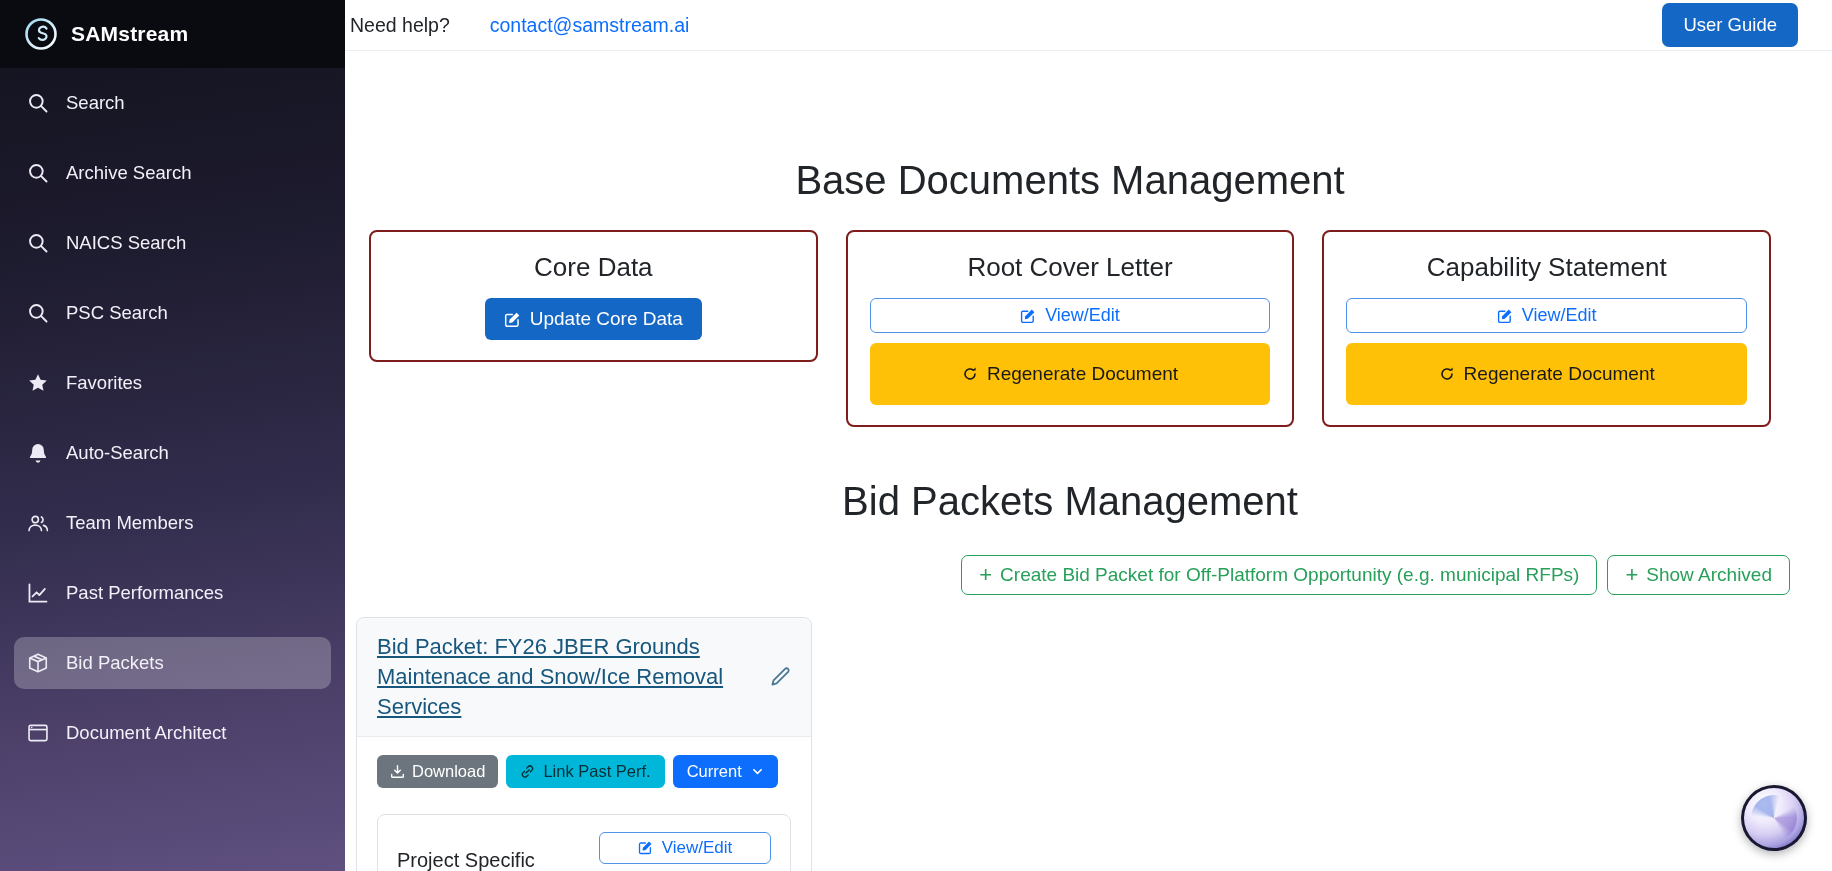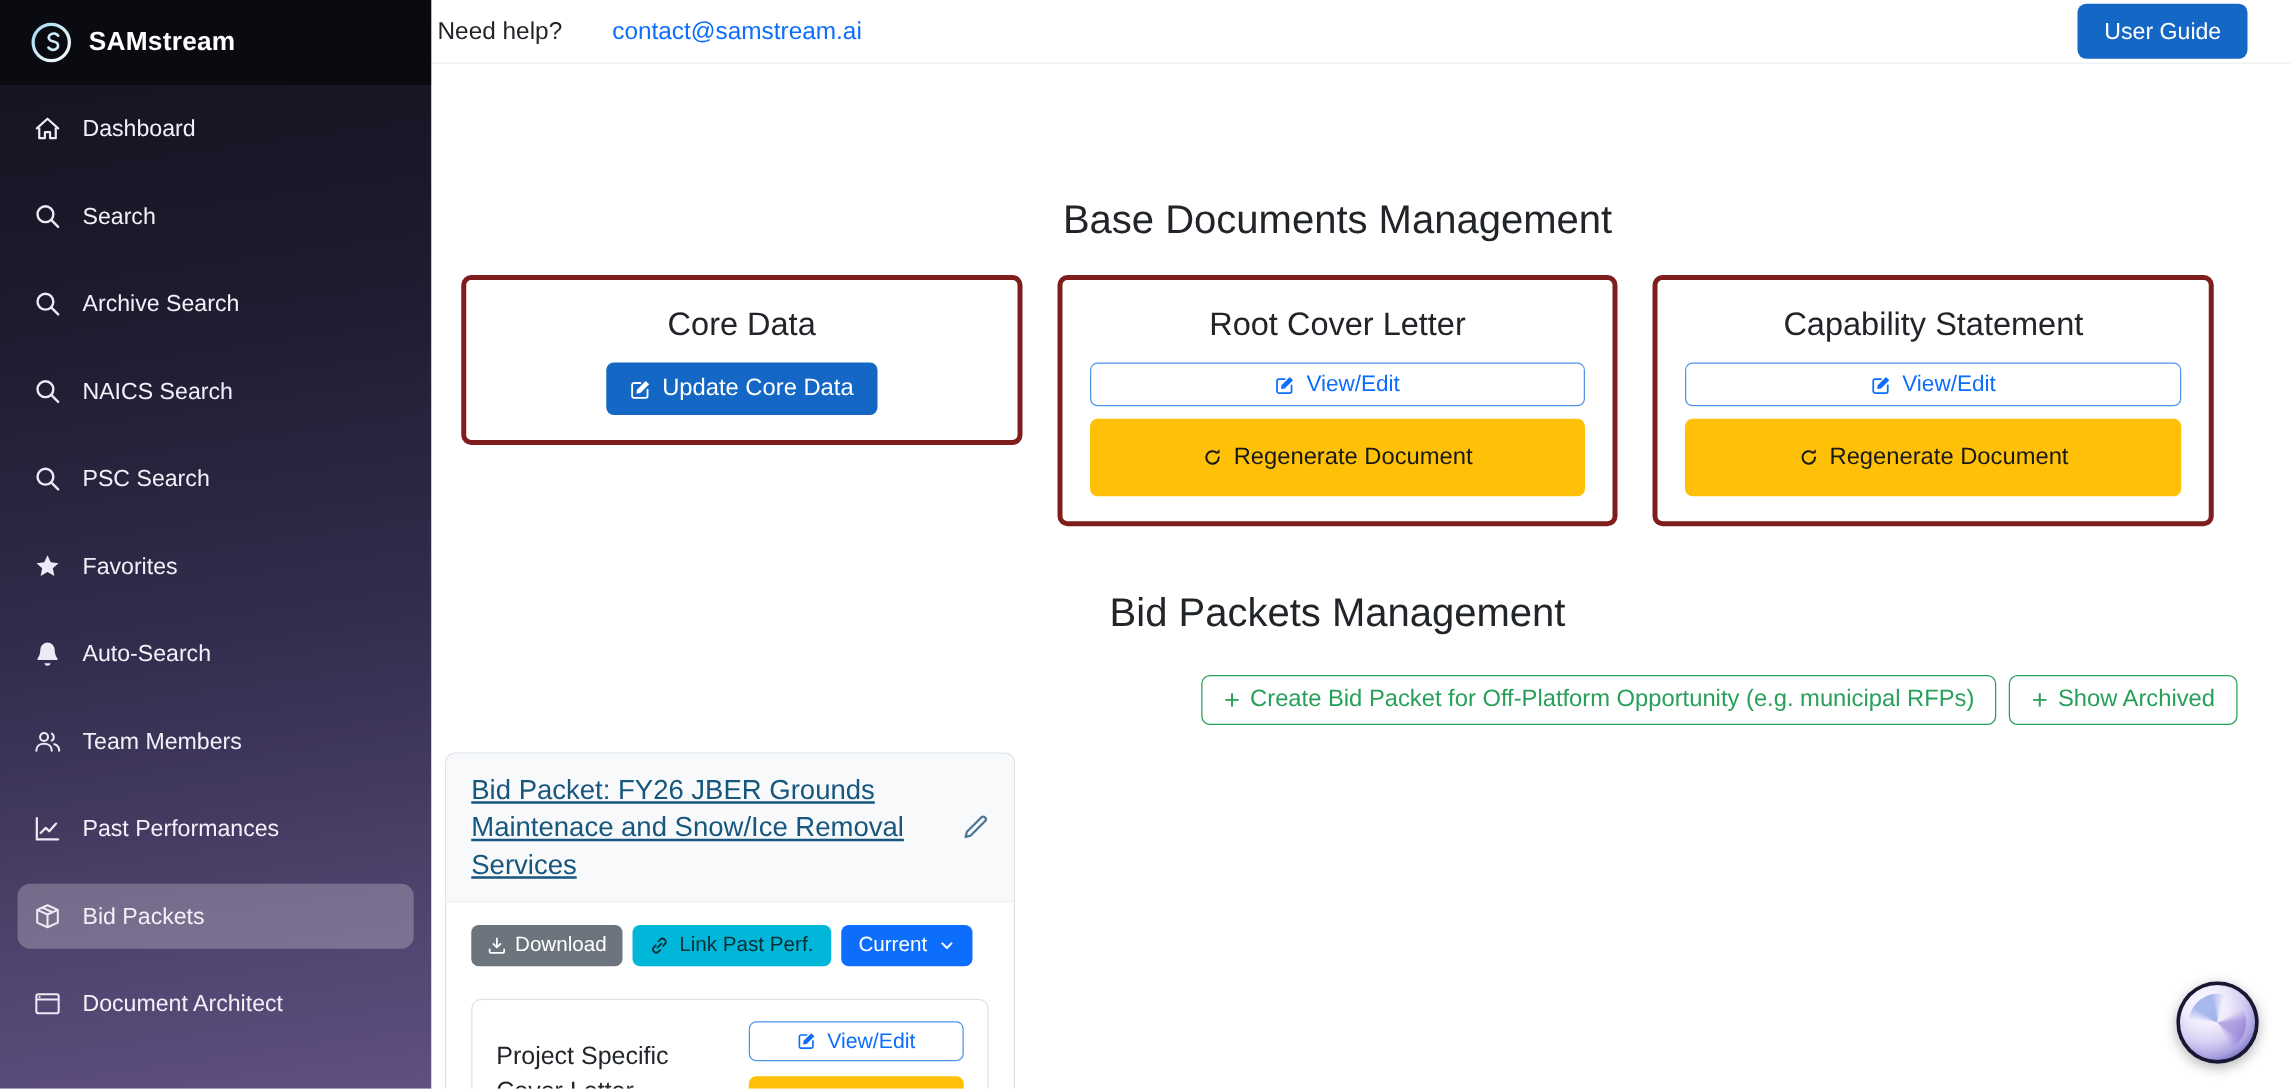--- a/index.html
+++ b/index.html
@@ -24,26 +24,26 @@
   .topbar { position:absolute; left:310px; top:0; right:0; height:51px; background:#fff;
     border-bottom:1px solid #eceff1; display:flex; align-items:center; padding:0 34px 0 40px; z-index:2; }
   .need-help { font-size:19.5px; color:#212529; }
   .contact-link { font-size:19.5px; color:#0d6efd; margin-left:40px; text-decoration:none; cursor:pointer; }
   .user-guide-btn { margin-left:auto; background:#1467c5; color:#fff; border:none; border-radius:7px;
     font-size:18.5px; padding:11px 21px; cursor:pointer; font-family:inherit; }
 
   
   .main { position:absolute; left:310px; top:68px; right:0; bottom:0; overflow:hidden; background:#fff; }
   .container { width:1440px; margin-left:40px; }
-  .page-title { font-size:32px; font-weight:500; color:#212529; text-align:center; line-height:1.2; }
+  .page-title { font-size:40px; font-weight:500; color:#212529; text-align:center; line-height:1.2; }
   .title-base { margin-top:88px; }
   .title-bids { margin-top:50px; }
 
   .cards-row { display:flex; gap:28px; padding:0 19px; margin-top:26px; align-items:flex-start; }
-  .doc-card { flex:1; border:4px solid #7f1d1d; border-radius:8px; background:#fff; padding:20px 22px; }
+  .doc-card { flex:1; border:2px solid #7f1d1d; border-radius:8px; background:#fff; padding:20px 22px; }
   .doc-card-title { font-size:26px; font-weight:500; color:#212529; text-align:center; margin-bottom:15px; }
   .center { text-align:center; }
 
   .btn { display:inline-flex; align-items:center; justify-content:center; gap:9px; border:none;
     border-radius:6px; cursor:pointer; font-family:inherit; }
   .btn svg { flex:none; }
   .btn-primary { background:#1467c5; color:#fff; font-size:19px; padding:10px 19px; }
   .btn-outline-primary { width:100%; background:#fff; border:1px solid #4e95e8; color:#0d6efd; font-size:18px; padding:6px 10px; }
   .btn-warning { width:100%; background:#ffc107; color:#191919; font-size:19px; padding:20px 10px; margin-top:10px; }
 
@@ -93,31 +93,20 @@
                 <stop offset="1" stop-color="#ffffff"></stop>
             </linearGradient>
           </defs>
           <circle cx="17" cy="17" r="14.5" fill="none" stroke="url(#lg)" stroke-width="2.6"></circle>
           <path d="M22.5 11.5c-1.2-1.6-3.6-2.2-5.6-1.2-2.2 1.1-2.6 3.6-.8 4.9 1.6 1.2 4.3.9 5.6 2.3 1.5 1.6.8 4-1.3 4.9-2 .9-4.4.3-5.6-1.3" fill="none" stroke="#cfeaf8" stroke-width="2.2" stroke-linecap="round"></path>
         </svg>
       </span>
       <span class="brand-name">SAMstream</span>
     </div>
     <nav>
-        <div class="nav-item">
-          <div class="pill">
-            <span class="nav-icon">
-              <svg viewBox="0 0 16 16" fill="none">
-                <path d="M1.8 7.8 8 2.2l6.2 5.6" stroke="currentColor" stroke-width="1.3" stroke-linecap="round" stroke-linejoin="round"></path>
-                <path d="M3.2 7.2v6.3h3.3V10h3v3.5h3.3V7.2" stroke="currentColor" stroke-width="1.3" stroke-linejoin="round"></path>
-              </svg>
-            </span>
-            <span class="nav-label">Dashboard</span>
-          </div>
-        </div>
         <div class="nav-item">
           <div class="pill">
             <span class="nav-icon">
               <svg viewBox="0 0 16 16" fill="none">
                 <circle cx="6.8" cy="6.8" r="4.6" stroke="currentColor" stroke-width="1.4"></circle>
                 <path d="M10.3 10.3 14.2 14.2" stroke="currentColor" stroke-width="1.4" stroke-linecap="round"></path>
               </svg>
             </span>
             <span class="nav-label">Search</span>
           </div>

